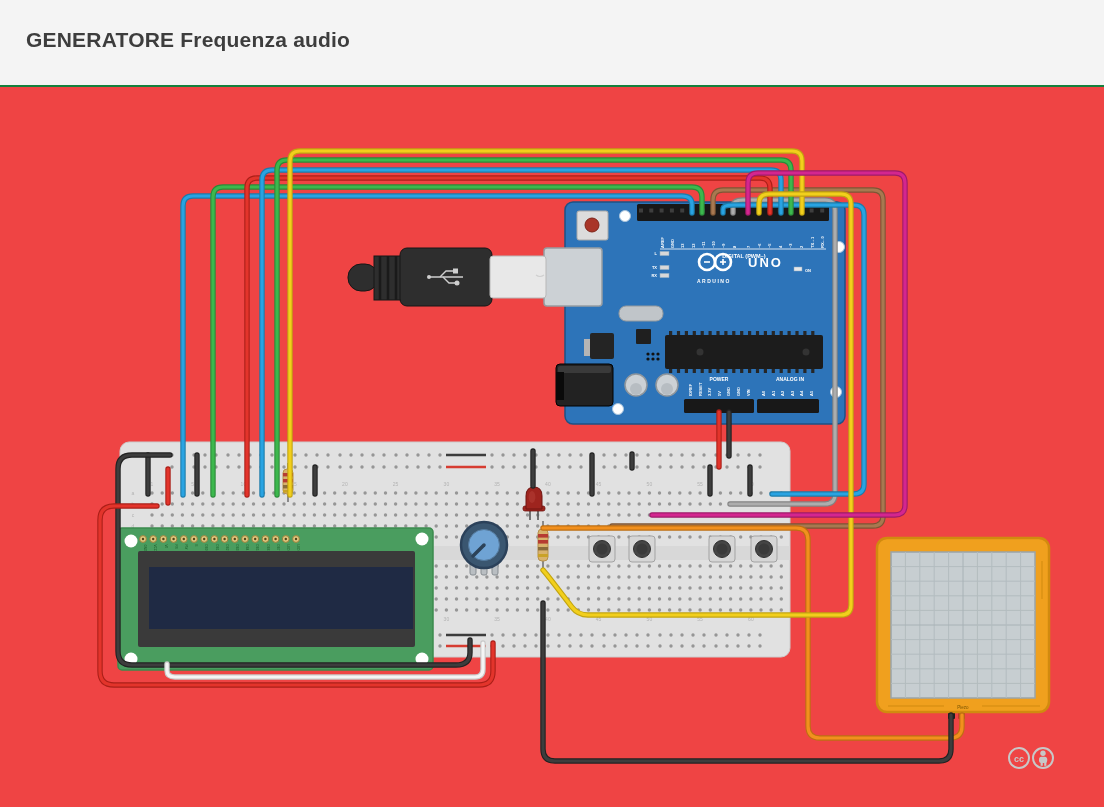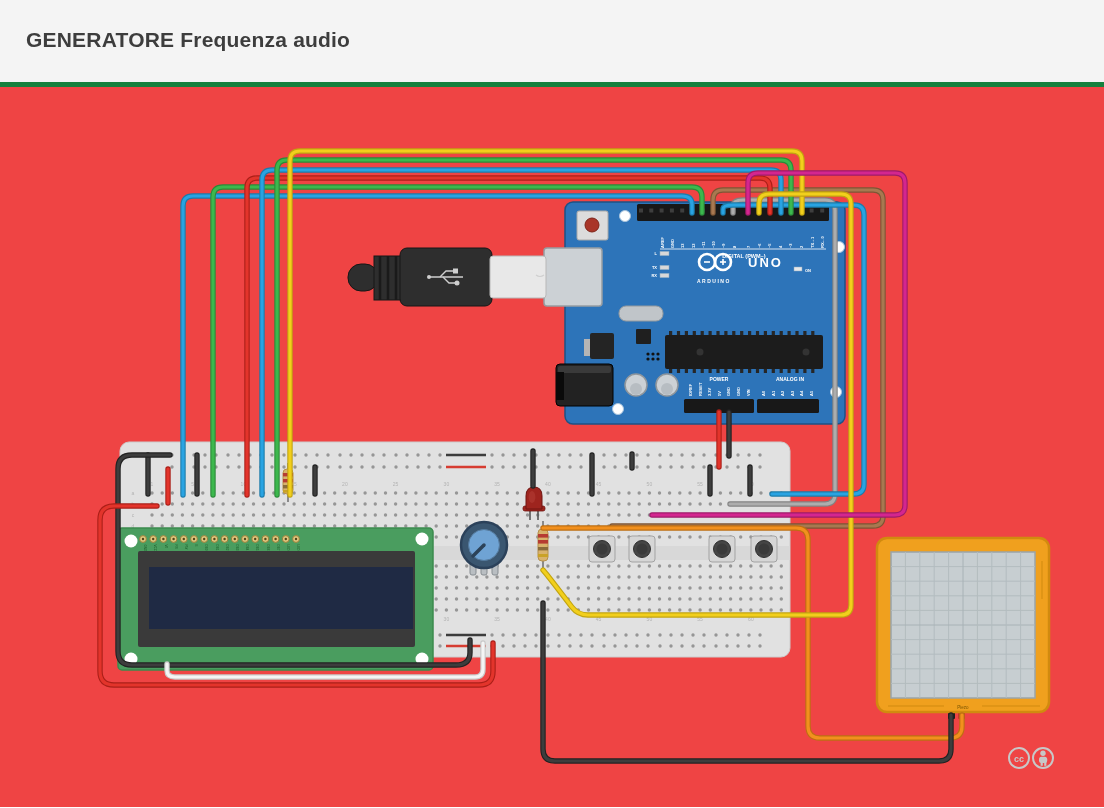--- a/index.html
+++ b/index.html
@@ -1,17 +1,17 @@
 <!DOCTYPE html>
 <html><head>
 <meta charset="utf-8">
 <style>
   html,body{margin:0;padding:0;background:#ffffff;width:1104px;height:808px;overflow:hidden;
     font-family:"Liberation Sans", sans-serif;}
-  .header{height:87px;background:#f4f4f4;border-bottom:5px solid #15803d;box-sizing:border-box;}
+  .header{height:87px;background:#f4f4f4;border-bottom:2px solid #15803d;box-sizing:border-box;}
   .header h1{margin:0;padding:28px 0 0 26px;font-size:21px;font-weight:700;color:#3d3d3d;
     letter-spacing:0.2px;}
   .canvas{position:relative;width:1104px;height:720px;background:#ef4444;}
   svg{position:absolute;left:0;top:0;}
   text{font-family:"Liberation Sans", sans-serif;}
   .bb-num{fill:#b3b3b3;font-size:5px;}
   .pinlbl{fill:#ffffff;font-size:4px;font-weight:bold;}
   .lcdlbl{fill:#1a5a28;font-size:3px;}
 </style>
 </head>

